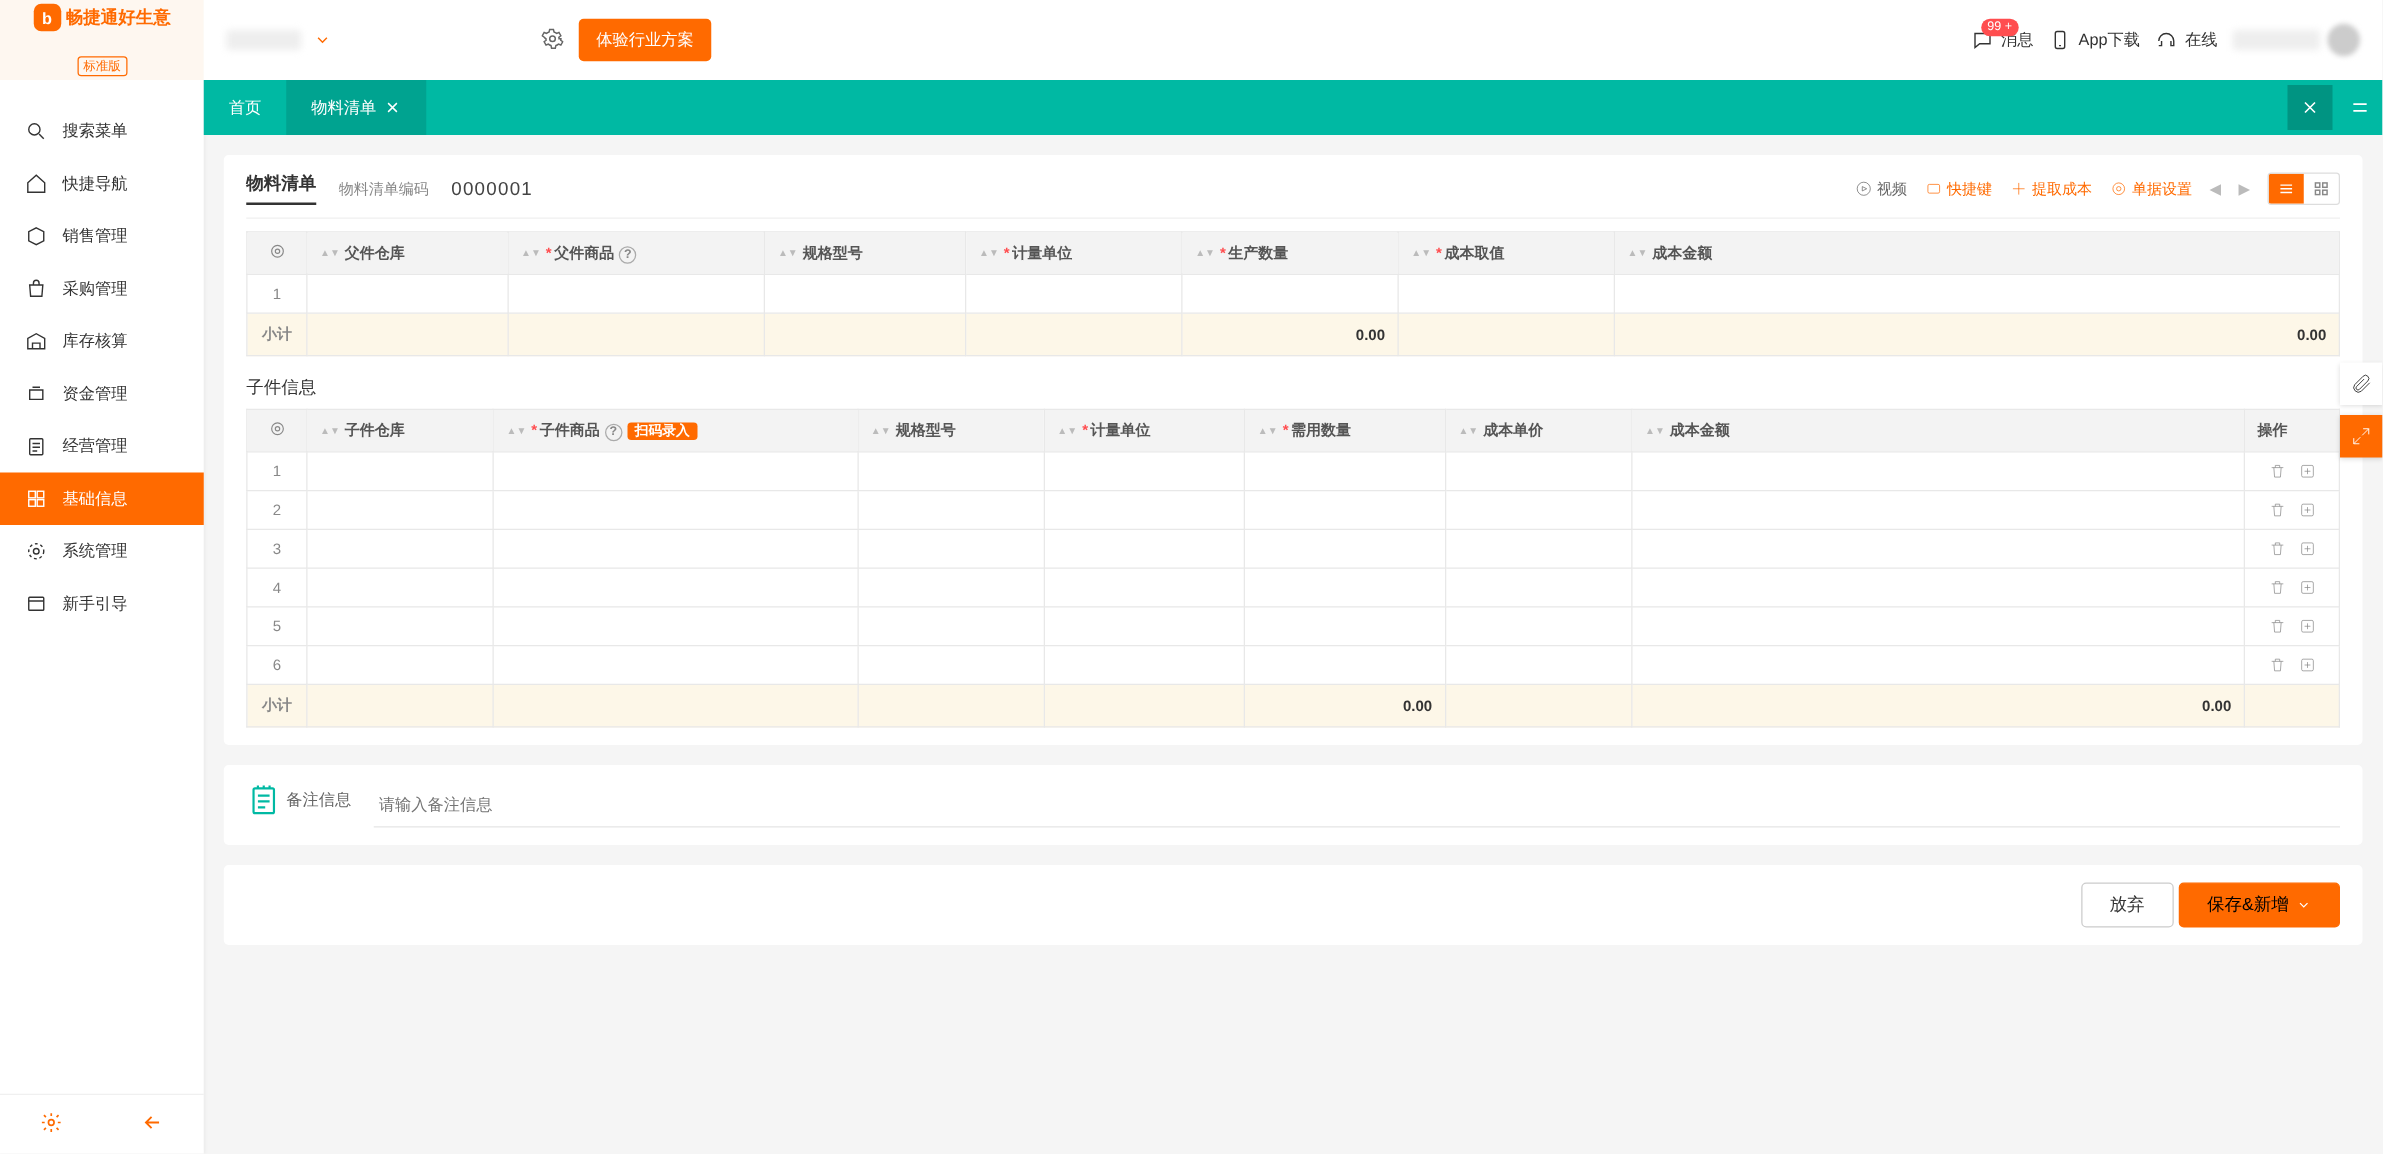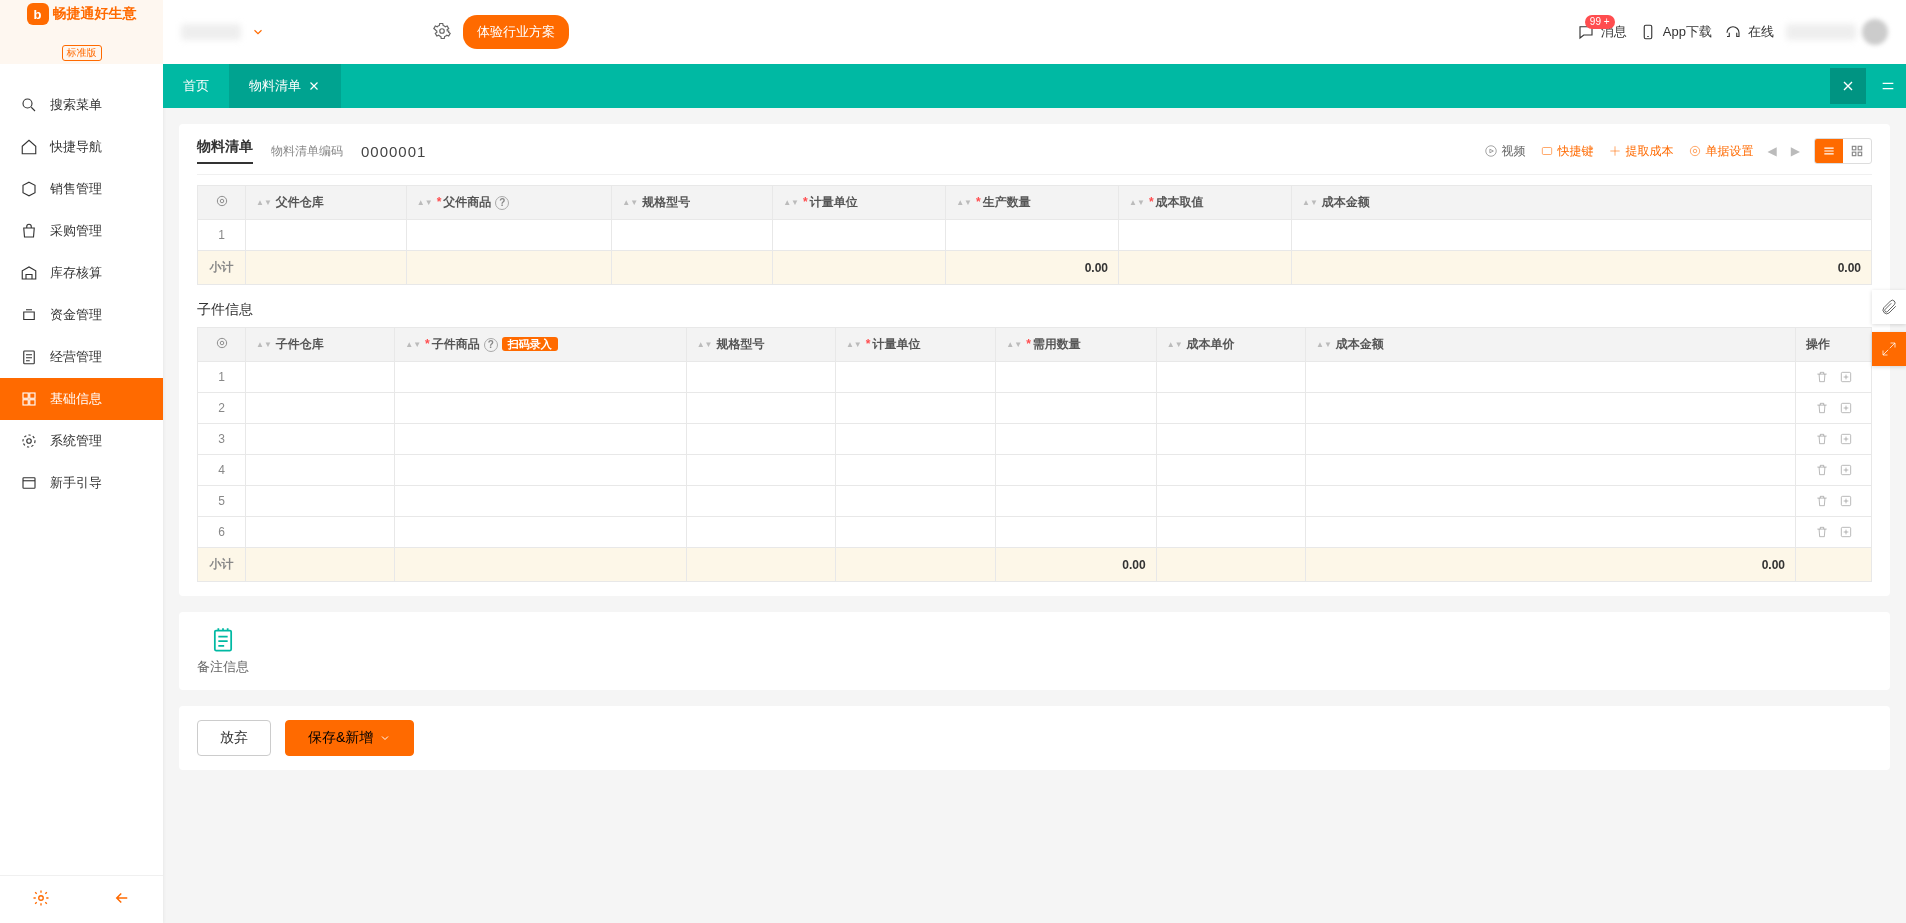--- a/index.html
+++ b/index.html
@@ -17,21 +17,21 @@
 .micon{width:18px;height:18px;display:inline-flex;align-items:center;justify-content:center}
 .micon svg{width:18px;height:18px;stroke:currentColor;fill:none;stroke-width:1.5}
 .sidebar-foot{height:48px;display:flex;align-items:center;justify-content:space-around;border-top:1px solid #f0f0f0;color:#ff6a00}
 .sidebar-foot span{cursor:pointer}
 .main{flex:1;display:flex;flex-direction:column;min-width:0}
 .topbar{height:64px;background:#fff;display:flex;align-items:center;padding:0 18px;gap:12px}
 .org-sel{display:flex;align-items:center;gap:10px;min-width:240px;color:#222;cursor:pointer}
 .org-blur{background:#eee;color:transparent;filter:blur(3px);border-radius:3px;width:60px;height:16px;display:inline-block}
 .caret{width:14px;height:14px;color:#ff6a00}
 .gear-sm{color:#666;cursor:pointer}
-.cta-btn{background:#ff6a00;color:#fff;border:none;padding:8px 14px;border-radius:14px;cursor:pointer;font-size:13px}
+.cta-btn{background:#ff6a00;color:#fff;border:none;padding:8px 14px;border-radius:4px;cursor:pointer;font-size:13px}
 .top-spacer{flex:1}
 .top-act{display:flex;align-items:center;gap:6px;color:#333;cursor:pointer;position:relative}
 .top-act .ic{width:18px;height:18px;stroke:#333;fill:none;stroke-width:1.5}
 .badge{position:absolute;top:-8px;left:8px;background:#ff4d4f;color:#fff;font-size:10px;border-radius:8px;padding:0 5px;line-height:14px}
 .top-user{display:flex;align-items:center;gap:6px}
 .avatar-blur{width:26px;height:26px;border-radius:50%;background:#ccc;filter:blur(2px)}
 .tabs{height:44px;background:#00b9a3;display:flex;align-items:center;position:relative}
 .tab{padding:0 20px;height:44px;display:flex;align-items:center;color:#fff;cursor:pointer;gap:6px}
 .tab.active{background:#00a390}
 .tab-close{width:14px;height:14px;stroke:#fff}
@@ -61,25 +61,25 @@
 .sort{color:#bbb;margin-right:4px;display:inline-flex;flex-direction:column;line-height:5px;font-size:8px;vertical-align:middle}
 .help{width:14px;height:14px;border:1px solid #aaa;border-radius:50%;display:inline-flex;align-items:center;justify-content:center;font-size:10px;color:#888;margin-left:4px}
 .scan-tag{background:#ff6a00;color:#fff;padding:1px 6px;border-radius:3px;font-size:11px;margin-left:4px}
 .op-col{width:76px;text-align:center}
 .op-icons{display:flex;justify-content:center;gap:10px;color:#888}
 .op-icons svg{width:14px;height:14px;stroke:#888;fill:none;cursor:pointer}
 .subtotal td{background:#fdf7e8;font-weight:600}
 .subtotal .r{text-align:right}
 .num-r{text-align:right}
 .remark-card{margin-top:16px;background:#fff;border-radius:4px;padding:14px 18px;display:flex;gap:18px;align-items:flex-start}
-.remark-ico{display:flex;flex-direction:column;align-items:center;color:#666;gap:4px}
+.remark-ico{display:flex;flex-direction:row;align-items:center;color:#666;gap:4px}
 .remark-ico svg{width:28px;height:28px;stroke:#00b9a3;fill:none;stroke-width:1.5}
 .remark-input{flex:1}
 .remark-input input{width:100%;border:none;border-bottom:1px solid #e5e5e5;padding:10px 4px;font-size:13px;outline:none}
-.footer{margin-top:16px;background:#fff;border-radius:4px;padding:14px 18px;display:flex;justify-content:flex-start;gap:14px}
+.footer{margin-top:16px;background:#fff;border-radius:4px;padding:14px 18px;display:flex;justify-content:flex-end;gap:4px}
 .btn{padding:8px 22px;border-radius:4px;font-size:14px;cursor:pointer;display:flex;align-items:center;gap:6px}
 .btn.ghost{background:#fff;border:1px solid #ccc;color:#333}
 .btn.primary{background:#ff6a00;border:1px solid #ff6a00;color:#000000}
 .btn.primary svg{width:12px;height:12px;stroke:#fff}
 .side-handles{position:absolute;right:0;top:290px;display:flex;flex-direction:column;gap:8px}
 .handle{width:34px;height:34px;background:#fff;box-shadow:0 1px 4px rgba(0,0,0,.15);display:flex;align-items:center;justify-content:center;cursor:pointer}
 .handle.orange{background:#ff6a00;color:#fff}
 .handle svg{width:18px;height:18px;stroke:currentColor;fill:none}
 </style>
 </head>
@@ -514,20 +514,23 @@
       </div>
 
       <div class="remark-card">
         <div class="remark-ico">
           <svg viewBox="0 0 24 24">
               <rect x="5" y="4" width="14" height="17" rx="1"></rect>
               <path d="M8 9h8M8 13h8M8 17h5M8 4V2M12 4V2M16 4V2"></path>
             </svg>
           <span>备注信息</span>
         </div>
+        <div class="remark-input">
+          <input type="text" placeholder="请输入备注信息" style="">
+        </div>
       </div>
 
       <div class="footer">
         <button class="btn ghost">放弃</button>
         <button class="btn primary">
             <span>保存&amp;新增</span>
             <svg viewBox="0 0 24 24" fill="none" stroke-width="2">
               <path d="M6 9l6 6 6-6"></path>
             </svg>
           </button>

